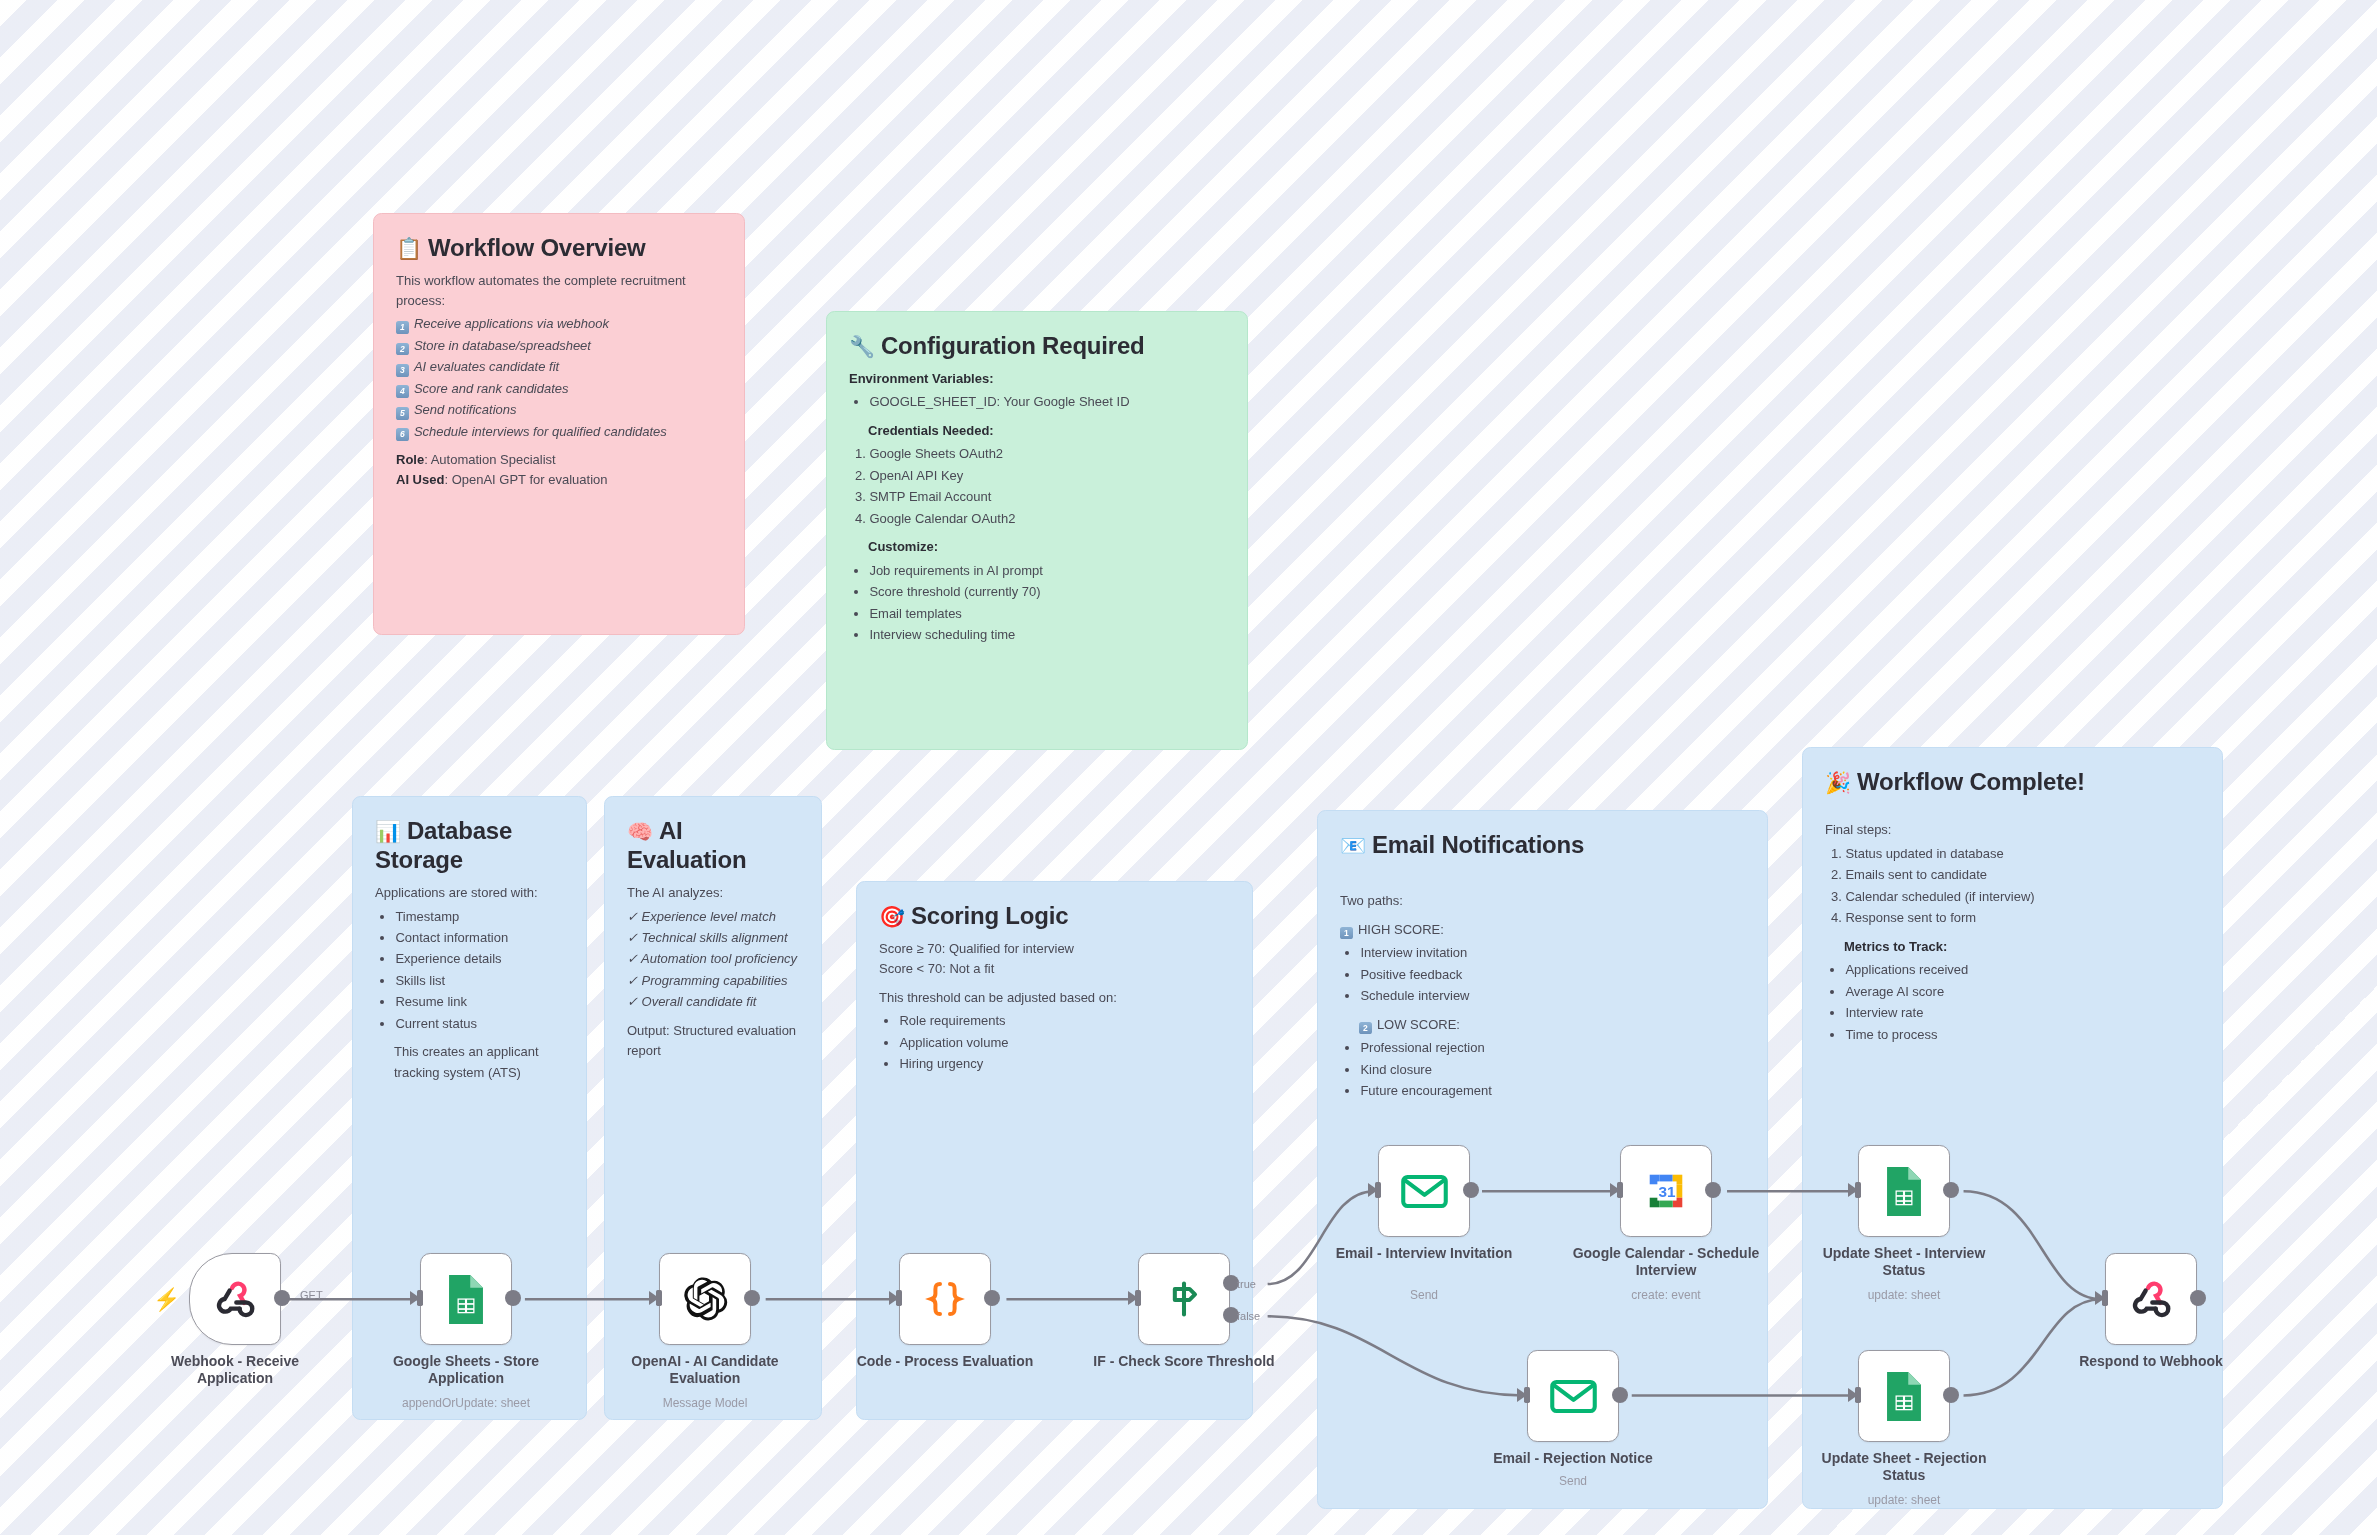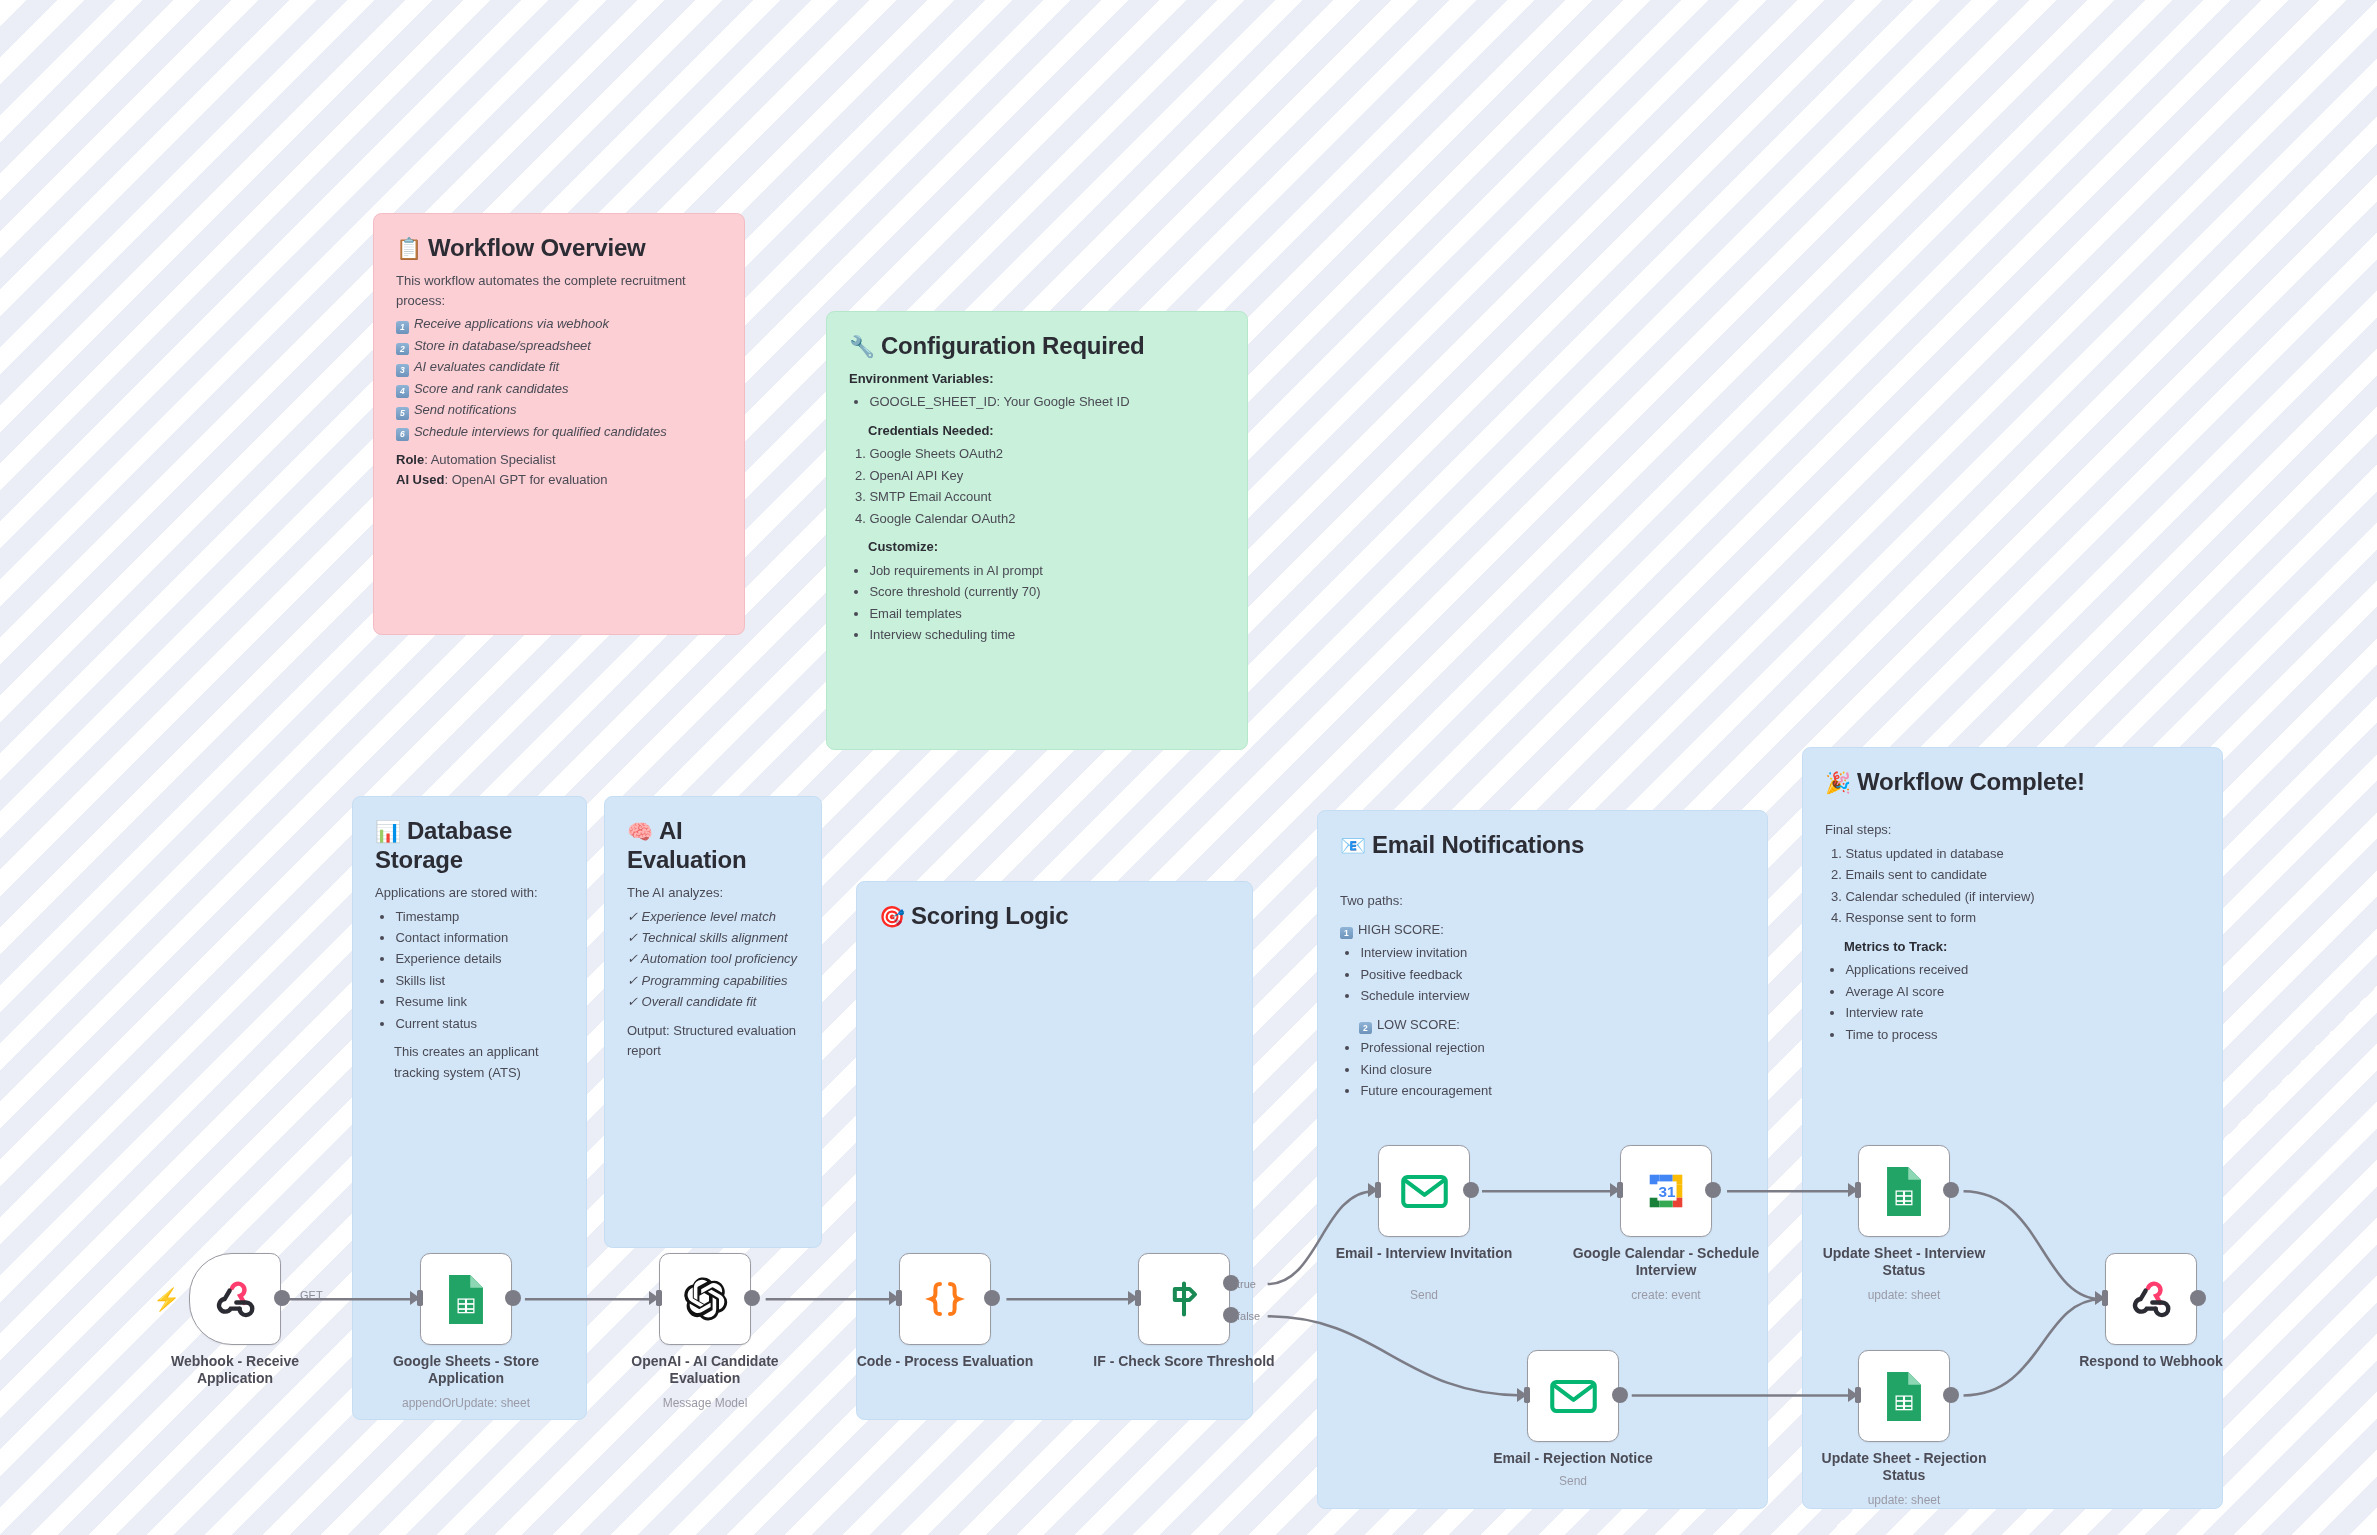--- a/index.html
+++ b/index.html
@@ -218,41 +218,51 @@
         <li>Contact information</li>
         <li>Experience details</li>
         <li>Skills list</li>
         <li>Resume link</li>
         <li>Current status</li>
       </ul>
       <p class="indent">This creates an applicant tracking system (ATS)</p>
     </div>
   </div>
 
-  <div class="sticky blue" style="left:604px; top:796px; width:218px; height:452px;">
+  <div class="sticky blue" style="left:604px; top:796px; width:218px; height:624px;">
     <h2>
       <span class="emo">🧠</span><span>AI Evaluation</span>
     </h2>
     <div class="body">
       <p>The AI analyzes:</p>
       <ul class="plain">
         <li>✓ <span>Experience level match</span></li>
         <li>✓ <span>Technical skills alignment</span></li>
         <li>✓ <span>Automation tool proficiency</span></li>
         <li>✓ <span>Programming capabilities</span></li>
         <li>✓ <span>Overall candidate fit</span></li>
       </ul>
       <p>Output: Structured evaluation report</p>
     </div>
   </div>
 
   <div class="sticky blue" style="left:856px; top:881px; width:397px; height:539px;">
     <h2>
       <span class="emo">🎯</span><span>Scoring Logic</span>
     </h2>
+    <div class="body">
+      <p>Score ≥ 70: Qualified for interview</p>
+      <p style="margin-top:0;">Score &lt; 70: Not a fit</p>
+      <p>This threshold can be adjusted based on:</p>
+      <ul>
+        <li>Role requirements</li>
+        <li>Application volume</li>
+        <li>Hiring urgency</li>
+      </ul>
+    </div>
   </div>
 
   <div class="sticky blue" style="left:1317px; top:810px; width:451px; height:699px;">
     <h2>
       <span class="emo">📧</span><span>Email Notifications</span>
     </h2>
     <div class="body">
       <p style="margin-top:32px;">Two paths:</p>
       <p><span class="numbox">1</span><span>HIGH SCORE:</span></p>
       <ul>

